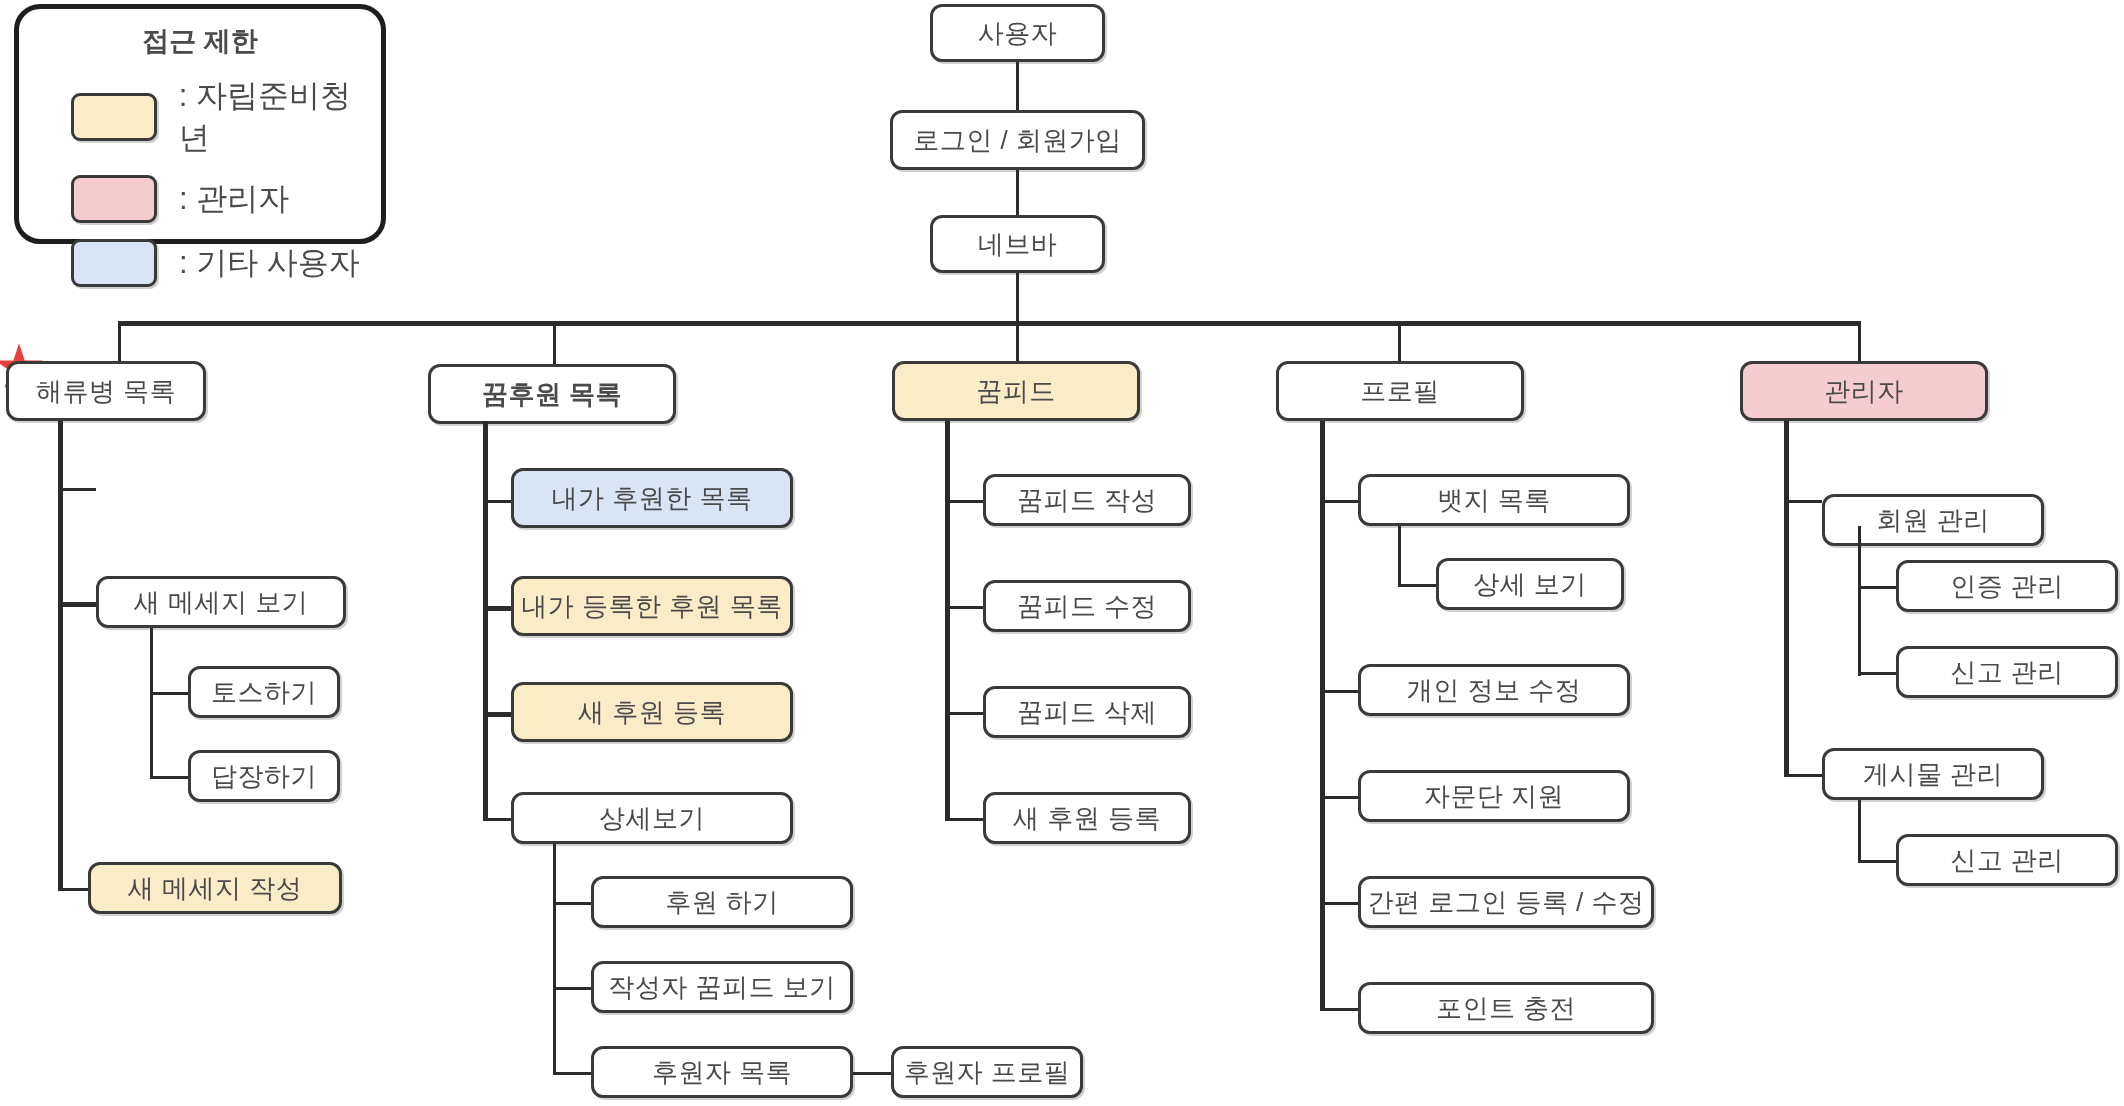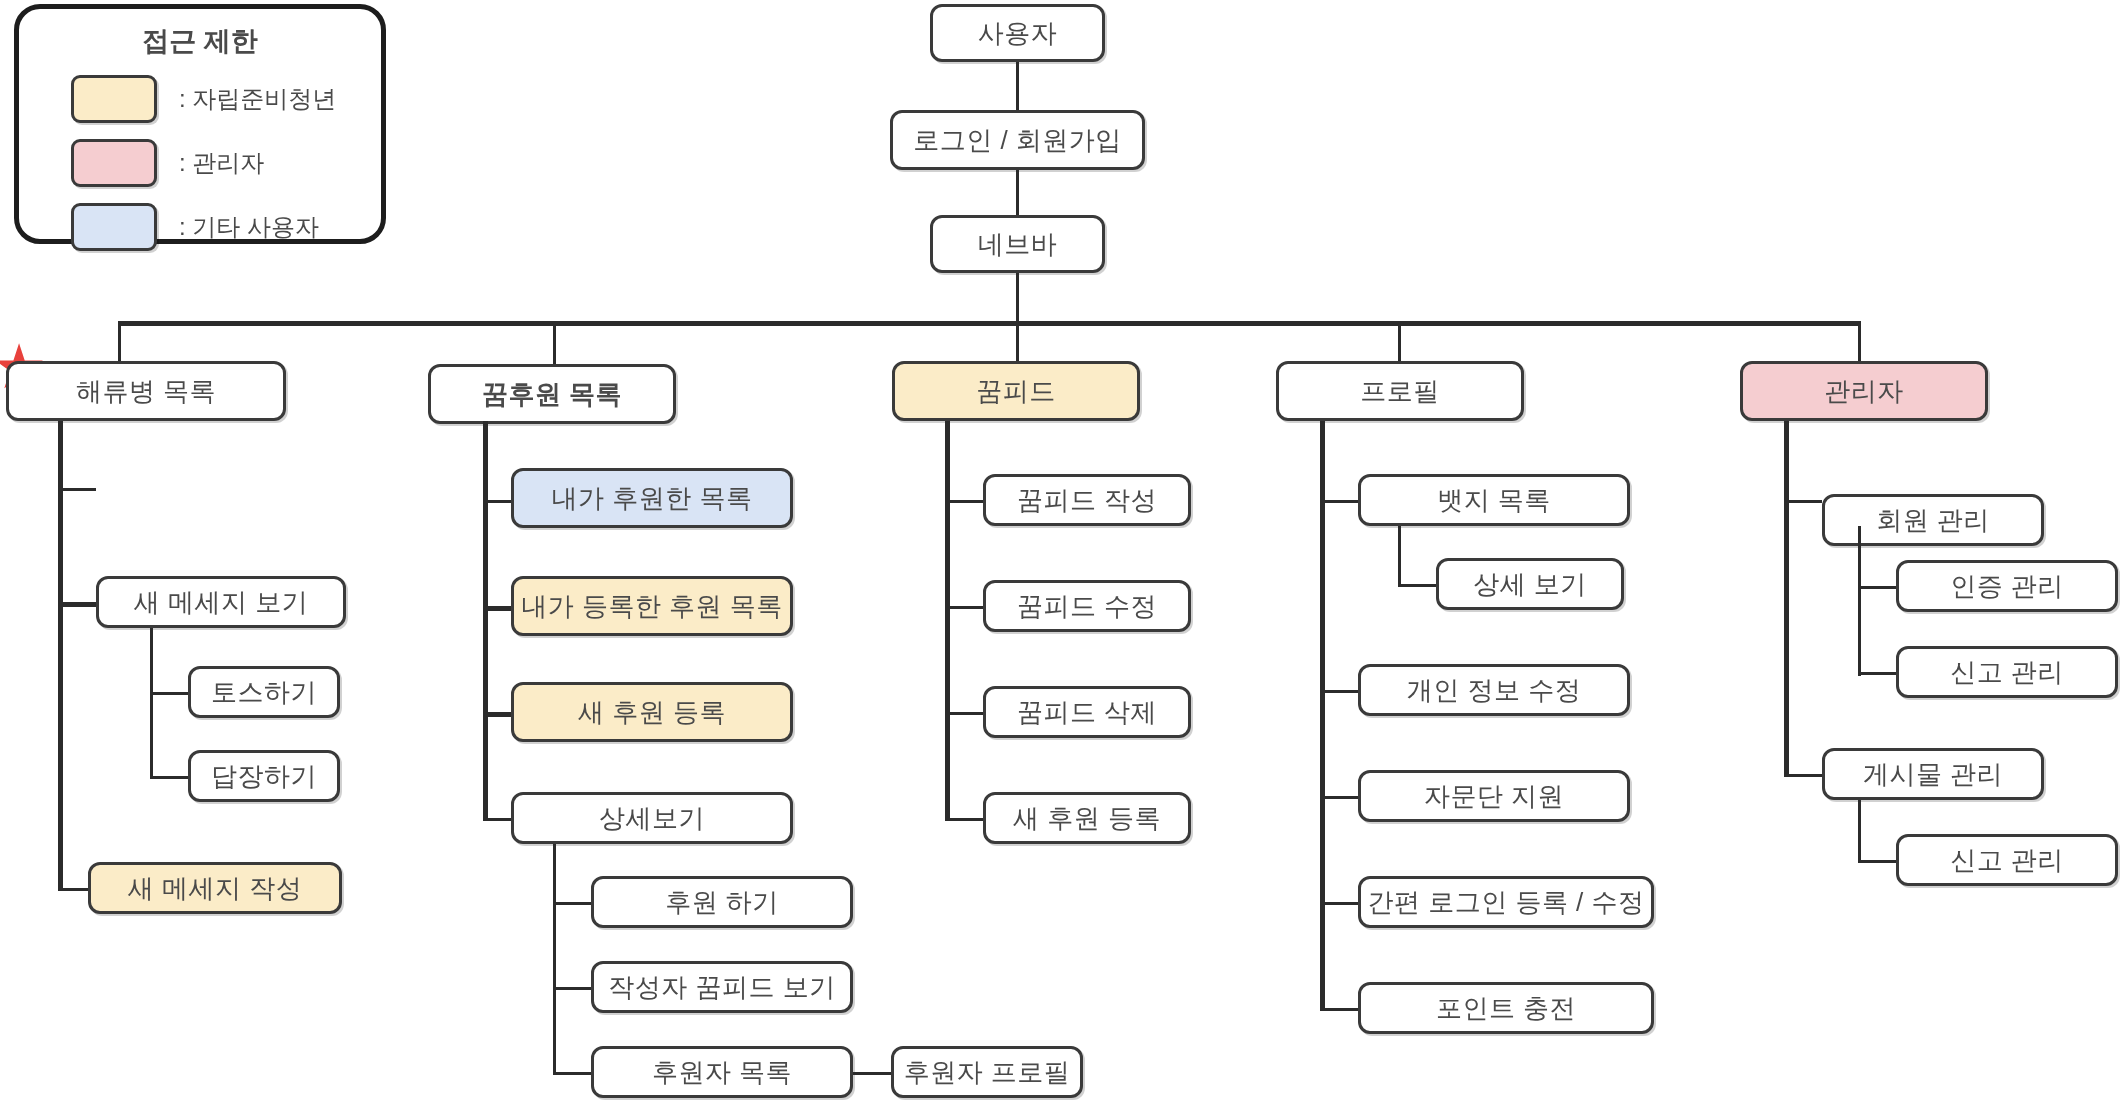--- a/index.html
+++ b/index.html
@@ -77,21 +77,21 @@
     box-sizing: border-box;
     border: 3px solid #3a3a3a;
     border-radius: 9px;
     box-shadow: 2px 2px 0 rgba(0,0,0,0.18);
   }
   .legend-swatch.yellow { background: #fbecc8; }
   .legend-swatch.blue   { background: #d9e4f5; }
   .legend-swatch.pink   { background: #f5cdd0; }
   .legend-label {
     margin-left: 22px;
-    font-size: 24px;
+    font-size: 31px;
     color: #4a4a4a;
   }
 
   
   #star-marker {
     position: absolute;
     left: -12px;
     top: 336px;
     width: 62px;
     height: 62px;
@@ -136,21 +136,21 @@
 
   <div class="line thick h" style="left:118px; top:321px; width:1742px;"></div>
   <div class="line v" style="left:118px; top:321px; height:45px;"></div>
   <div class="line v" style="left:553px; top:321px; height:45px;"></div>
   <div class="line v" style="left:1016px; top:321px; height:45px;"></div>
   <div class="line v" style="left:1398px; top:321px; height:45px;"></div>
   <div class="line v" style="left:1858px; top:321px; height:45px;"></div>
 
   <div id="star-marker">★</div>
 
-  <div class="node" style="left:6px; top:361px; width:280px; height:60px;">해류병 목록</div>
+  <div class="node" style="left:6px; top:361px; width:200px; height:60px;">해류병 목록</div>
   <div class="line thick v" style="left:58px; top:421px; height:470px;"></div>
 
   <div class="line h" style="left:58px; top:488px; width:38px;"></div>
 
   <div class="line thick h" style="left:58px; top:602px; width:38px;"></div>
   <div class="node" style="left:96px; top:576px; width:250px; height:52px;">새 메세지 보기</div>
 
   <div class="line v" style="left:150px; top:628px; height:150px;"></div>
   <div class="line h" style="left:150px; top:692px; width:38px;"></div>
   <div class="node" style="left:188px; top:666px; width:152px; height:52px;">토스하기</div>

